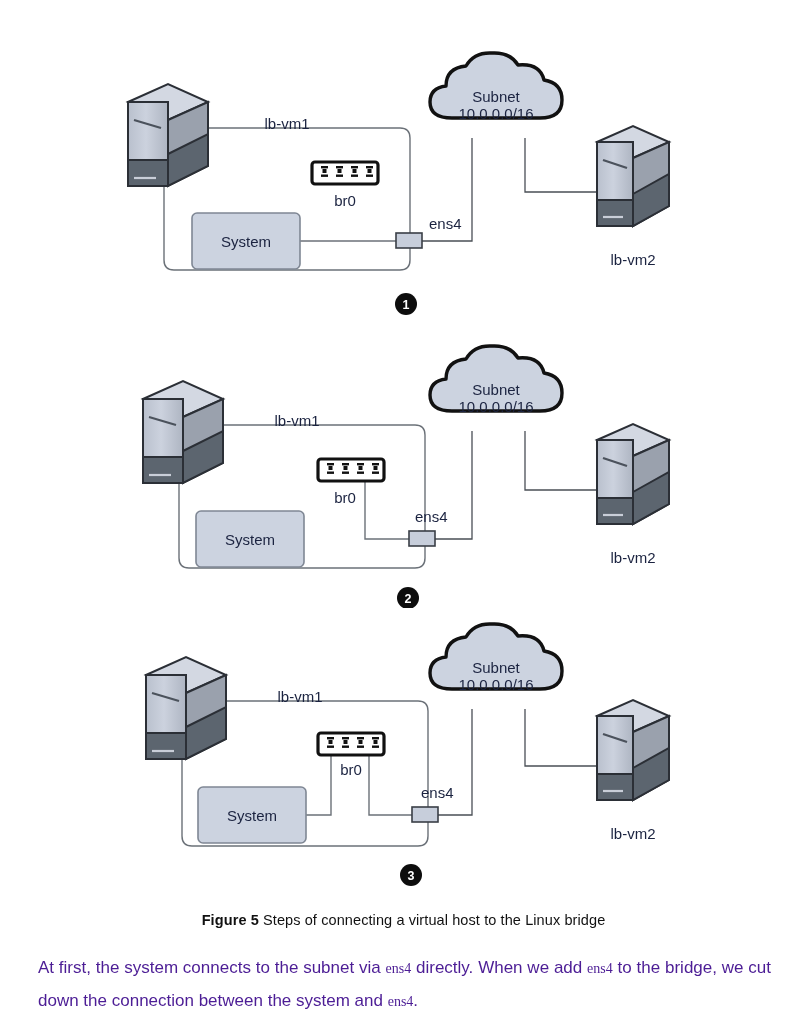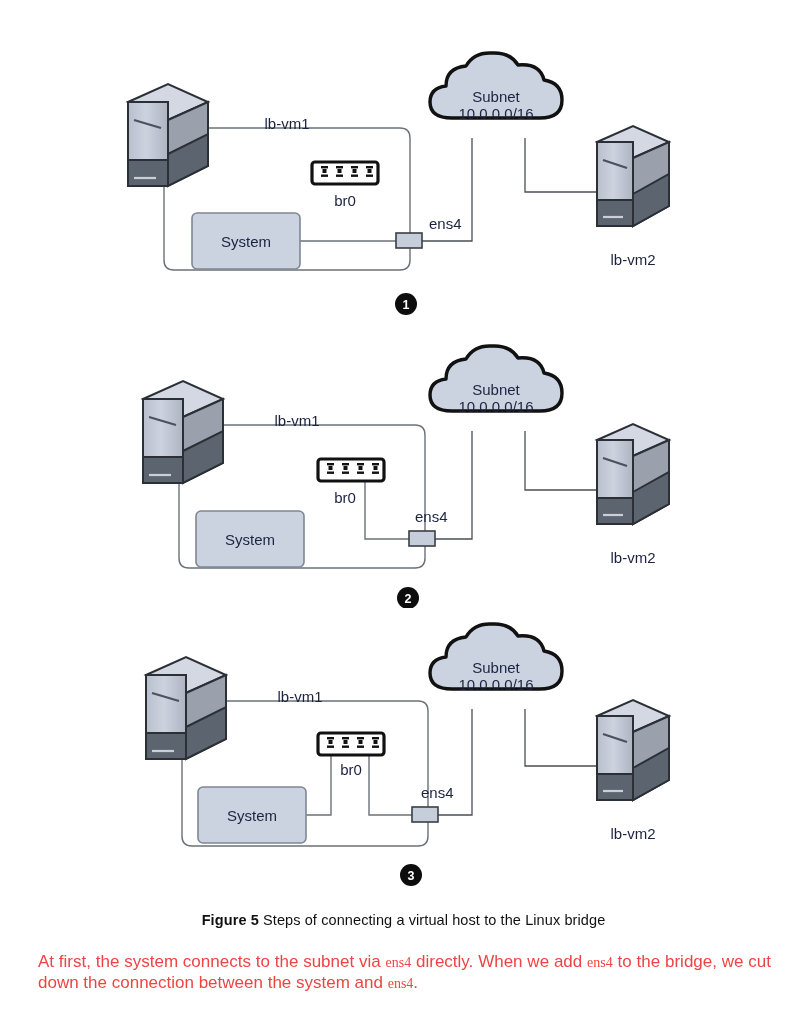--- a/index.html
+++ b/index.html
@@ -17,21 +17,21 @@
 
   .caption{
     position:absolute;left:0;top:912px;width:807px;text-align:center;
     font-size:14.5px;color:#111;letter-spacing:.1px;
   }
   .caption .cap-label{font-weight:bold;}
   .caption .cap-text{font-weight:normal;}
 
   .body-text{
     position:absolute;left:38px;top:952px;width:733px;
-    font-size:17px;line-height:20px;color:#ef4444;
+    font-size:17px;line-height:32px;color:#4c1d95;
     text-align:justify;text-justify:inter-word;
   }
   .mono-inline{font-family:"Liberation Serif", serif;font-size:14px;}
   svg text{font-family:"Liberation Sans", sans-serif;}
 </style>
 </head>
 <body>
 
 <div class="figure-wrap">
 

